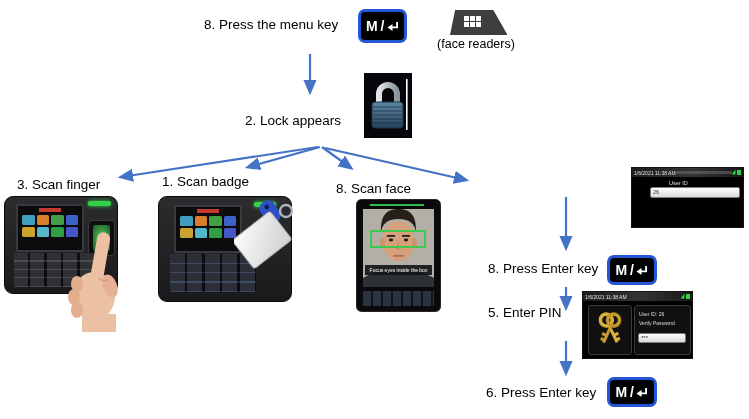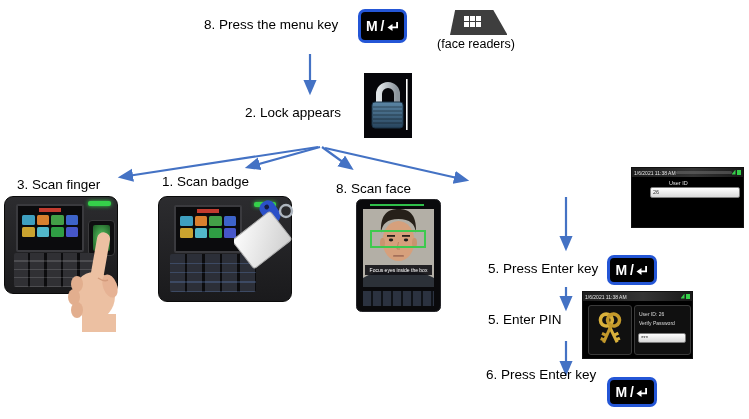--- a/index.html
+++ b/index.html
@@ -100,21 +100,21 @@
         <i></i>
         <i></i>
         <i></i>
         <i></i>
         <i></i>
         <i></i>
       </span>
   </div>
   <div class="cap" style="left:430px;top:37px;width:92px">(face readers)</div>
 
-  <div class="lbl" style="left:245px;top:105px">2. Lock appears</div>
+  <div class="lbl" style="left:245px;top:113px">2. Lock appears</div>
   <div class="lockbox">
     <svg width="48" height="65" viewBox="0 0 48 65">
       <defs>
         <linearGradient id="shk" x1="0" y1="0" x2="1" y2="0">
           <stop offset="0" stop-color="#e2e6ea"></stop>
             <stop offset="1" stop-color="#8b949c"></stop>
         </linearGradient>
         <linearGradient id="lbod" x1="0" y1="0" x2="0" y2="1">
           <stop offset="0" stop-color="#5b86a5"></stop>
             <stop offset="1" stop-color="#27445d"></stop>
@@ -232,30 +232,30 @@
       <span class="s" style="left:44px;top:2.5px;width:56px;height:3px;background:#6e6e6e;border-radius:2px;opacity:.55"></span>
       <span class="sics">
           <i class="w"></i>
           <i></i>
         </span>
     </div>
     <div class="fieldlbl" style="left:37px;top:12px">User ID</div>
     <div class="inputbox" style="left:18px;top:19px;width:90px;height:11px">26</div>
   </div>
 
-  <div class="lbl" style="left:488px;top:261px">5. Press Enter key</div>
+  <div class="lbl" style="left:488px;top:261px">8. Press Enter key</div>
   <div class="menukey" style="left:607px;top:255px;width:50px;height:30px">
     <span>M /</span>
     <svg width="13" height="11" viewBox="0 0 14 12">
       <path d="M12 1 V7 H5" stroke="#fff" stroke-width="2" fill="none"></path>
       <path d="M7 3.2 L1.5 7 L7 10.8 z" fill="#fff"></path>
     </svg>
   </div>
 
-  <div class="lbl" style="left:488px;top:312px">5. Enter PIN</div>
+  <div class="lbl" style="left:488px;top:305px">5. Enter PIN</div>
   <div class="scr" style="left:582px;top:291px;width:111px;height:68px">
     <div class="sbar">
       <span class="stime">1/6/2021 11:38 AM</span>
       <span class="sics">
           <i class="w"></i>
           <i></i>
         </span>
     </div>
     <div class="pinpanel" style="left:5px;top:13px;width:42px;height:48px">
       <svg class="s" style="left:4px;top:4px" width="34" height="40" viewBox="0 0 40 46">
@@ -269,21 +269,21 @@
         </g>
       </svg>
     </div>
     <div class="pinpanel" style="left:51px;top:13px;width:55px;height:48px">
       <div class="pintxt" style="left:4px;top:5px">User ID: 26</div>
       <div class="pintxt" style="left:4px;top:14px">Verify Password</div>
       <div class="inputbox" style="left:3px;top:27px;width:48px;height:10px;font-size:6px;line-height:8px">***</div>
     </div>
   </div>
 
-  <div class="lbl" style="left:486px;top:367px">6. Press Enter key</div>
+  <div class="lbl" style="left:486px;top:385px">6. Press Enter key</div>
   <div class="menukey" style="left:607px;top:377px;width:50px;height:30px">
     <span>M /</span>
     <svg width="13" height="11" viewBox="0 0 14 12">
       <path d="M12 1 V7 H5" stroke="#fff" stroke-width="2" fill="none"></path>
       <path d="M7 3.2 L1.5 7 L7 10.8 z" fill="#fff"></path>
     </svg>
   </div>
 
 </div>
 

